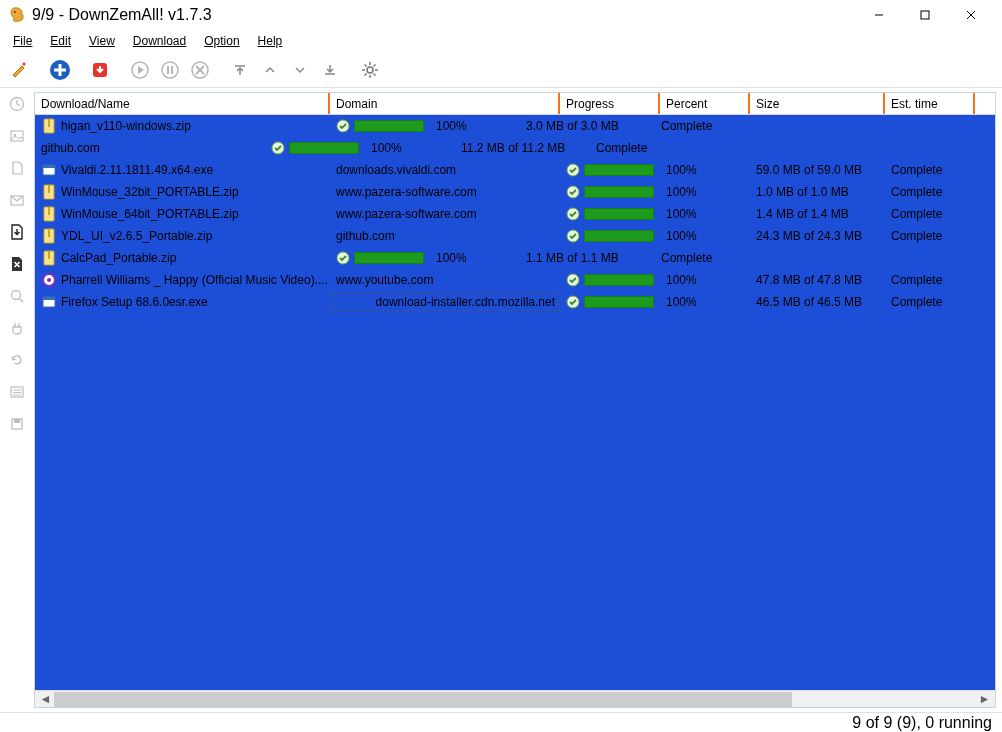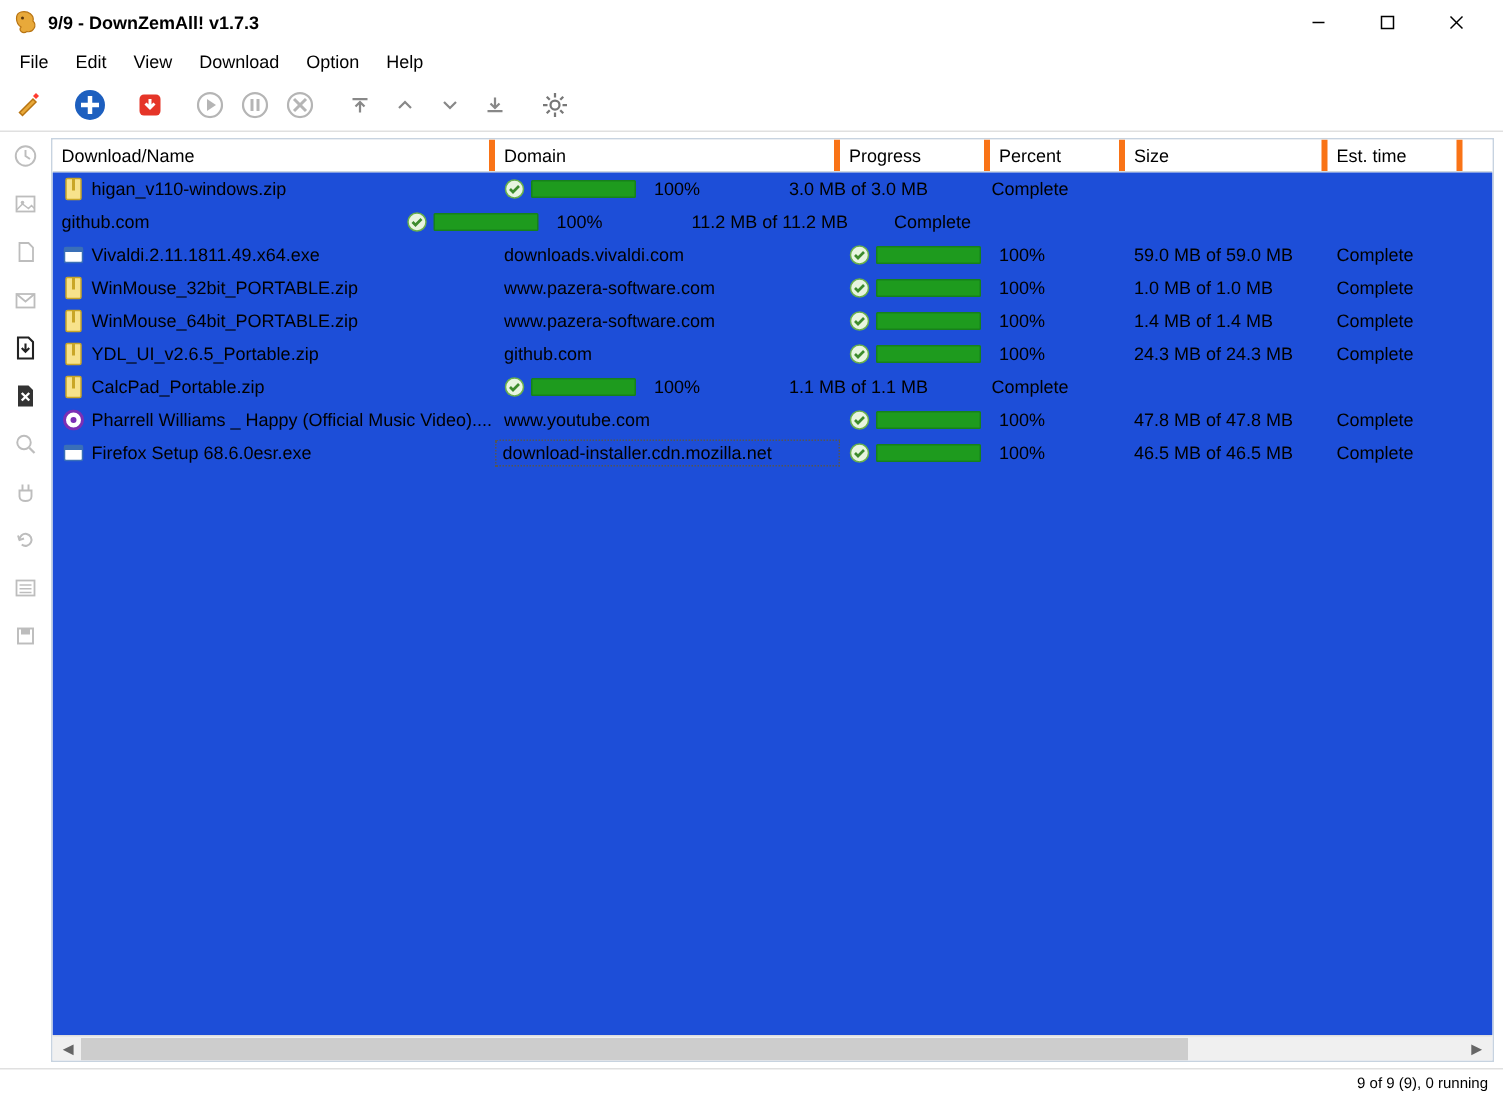--- a/index.html
+++ b/index.html
@@ -1,61 +1,61 @@
 <!DOCTYPE html>
 <html><head>
 <meta charset="utf-8">
 <style>
 * { box-sizing: border-box; margin: 0; padding: 0; }
 body { font-family: "Segoe UI", Tahoma, sans-serif; font-size: 12px; background: #fff; color: #000; width: 1002px; height: 732px; overflow: hidden; display: flex; flex-direction: column; }
 
 .titlebar { height: 30px; display: flex; align-items: center; padding: 0 8px 0 8px; background: #fff; }
 .titlebar .app-icon { width: 18px; height: 18px; margin-right: 6px; display:flex; align-items:center; justify-content:center; }
-.titlebar .title { flex: 1; font-size: 12px; font-weight: bold; }
+.titlebar .title { flex: 1; font-size: 16px; }
 .titlebar .wbtns { display: flex; }
 .titlebar .wbtn { width: 46px; height: 30px; display: flex; align-items: center; justify-content: center; font-family: "Segoe UI Symbol"; font-size: 10px; }
 
-.menubar { height: 22px; display: flex; align-items: center; padding: 0 4px; }
+.menubar { height: 22px; display: flex; align-items: center; padding: 0 4px; text-decoration: underline; }
 .menubar .mitem { padding: 3px 9px; font-size: 12px; }
 
 .toolbar { height: 36px; display:flex; align-items:center; padding: 0 6px; gap: 2px; border-bottom: 1px solid #e0e0e0; }
 .toolbar .tbtn { width: 28px; height: 28px; display:flex; align-items:center; justify-content:center; border-radius:2px; }
 .toolbar .sep { width: 8px; }
 
 .main { flex:1; display:flex; overflow:hidden; }
 .sidebar { width: 34px; background:#fff; display:flex; flex-direction:column; align-items:center; padding-top:6px; gap:12px; }
 .sidebar .sicon { width:20px; height:20px; display:flex; align-items:center; justify-content:center; opacity:0.55; }
 .sidebar .sicon.active { opacity:1; }
 
 .content { flex:1; display:flex; flex-direction:column; border:1px solid #c7d3e0; margin:4px 6px 4px 0; overflow:hidden; }
 .thead { display:flex; height:22px; border-bottom:1px solid #d0d7de; background:#fff; }
-.th { padding:4px 6px; font-size:12px; border-right:4px solid #f97316; }
+.th { padding:4px 6px; font-size:12px; border-right:2px solid #f97316; }
 .tbody { flex:1; overflow:hidden; background:#1d4ed8; }
 .trow { display:flex; height:22px; align-items:center; }
 .td { padding:2px 6px; font-size:12px; white-space:nowrap; overflow:hidden; text-overflow:ellipsis; }
 
 .col-name { width: 295px; display:flex; align-items:center; }
 .col-domain { width: 230px; }
 .col-progress { width: 100px; display:flex; align-items:center; }
 .col-percent { width: 90px; }
 .col-size { width: 135px; }
 .col-est { width: 90px; }
 
 .ficon { width:16px; height:16px; margin-right:4px; display:flex; align-items:center; justify-content:center; flex-shrink:0; }
 .progbar { flex:1; height:12px; background:#1e9b1e; border:1px solid #16811b; border-radius:1px; }
 .check { width:14px; height:14px; margin-right:4px; display:flex; align-items:center; justify-content:center; }
 
-.selected-cell { border:1px dotted #555; padding:1px 4px !important; }
+.selected-cell { border:1px dotted #555; padding:1px 4px !important;text-align:right; }
 
 .scroll-h { height:17px; background:#f0f0f0; border-top:1px solid #ddd; display:flex; align-items:center; padding:0 2px; }
 .scroll-h .arrow { width:17px; height:15px; display:flex; align-items:center; justify-content:center; color:#666; }
 .scroll-h .track { flex:1; height:15px; position:relative; }
 .scroll-h .thumb { position:absolute; left:0; width:80%; height:100%; background:#cdcdcd; }
 
-.statusbar { height:20px; display:flex; align-items:center; justify-content:flex-end; padding:0 10px; font-size:10px; border-top:1px solid #e0e0e0; }
+.statusbar { height:20px; display:flex; align-items:center; justify-content:flex-end; padding:0 10px; font-size:16px; border-top:1px solid #e0e0e0; }
 </style>
 </head>
 <body>
 
 <div class="titlebar">
   <div class="app-icon">
     <svg width="18" height="18" viewBox="0 0 18 18">
         <path d="M6 2 C2 3 2 9 6 12 C4 14 7 17 10 15 C14 16 17 11 14 8 C15 4 11 1 6 2 Z" fill="#e8a93a" stroke="#b87412" stroke-width="0.8"></path>
         <circle cx="7" cy="6" r="1" fill="#5a3810"></circle>
       </svg>

